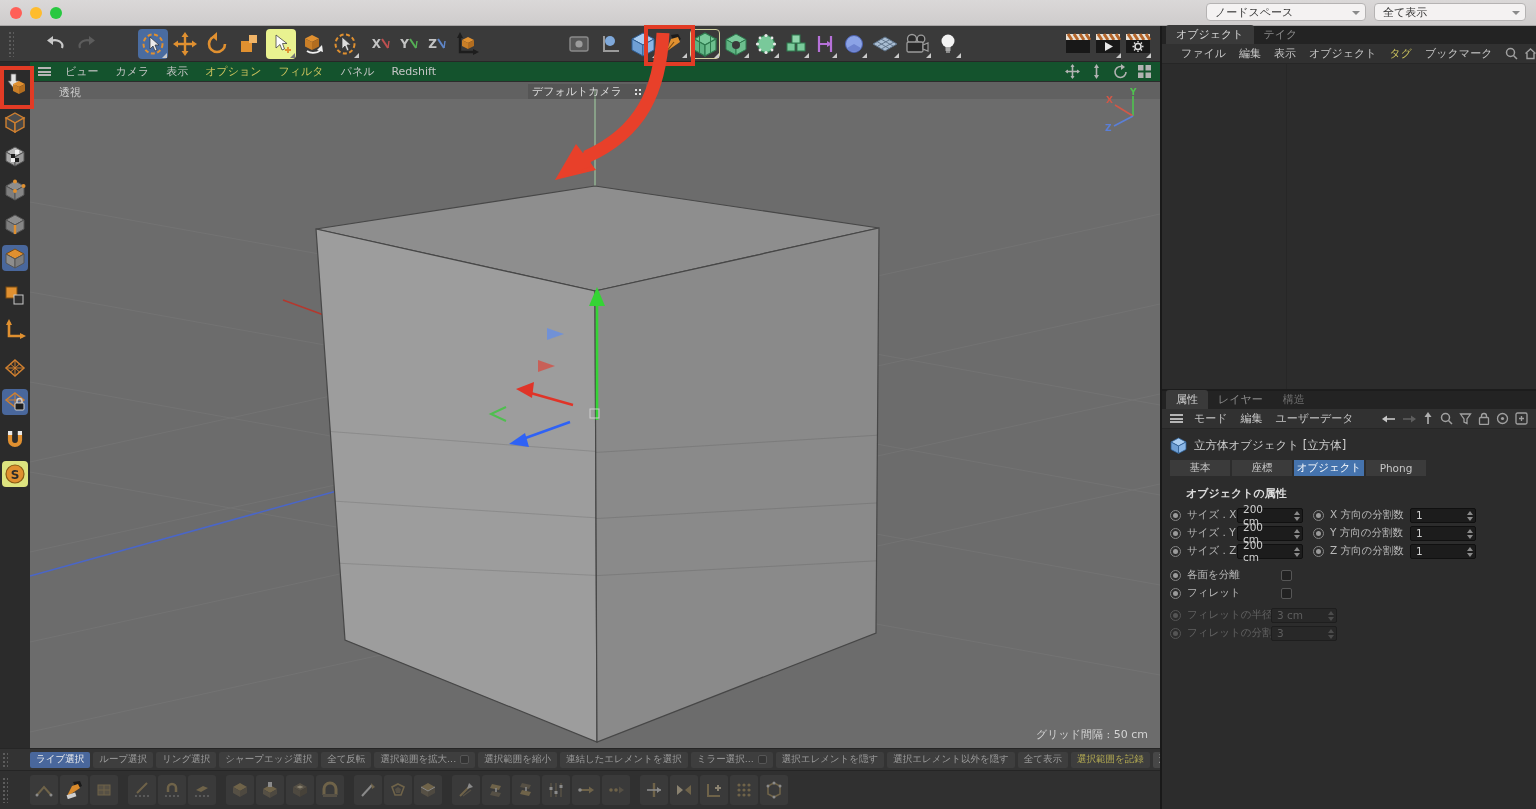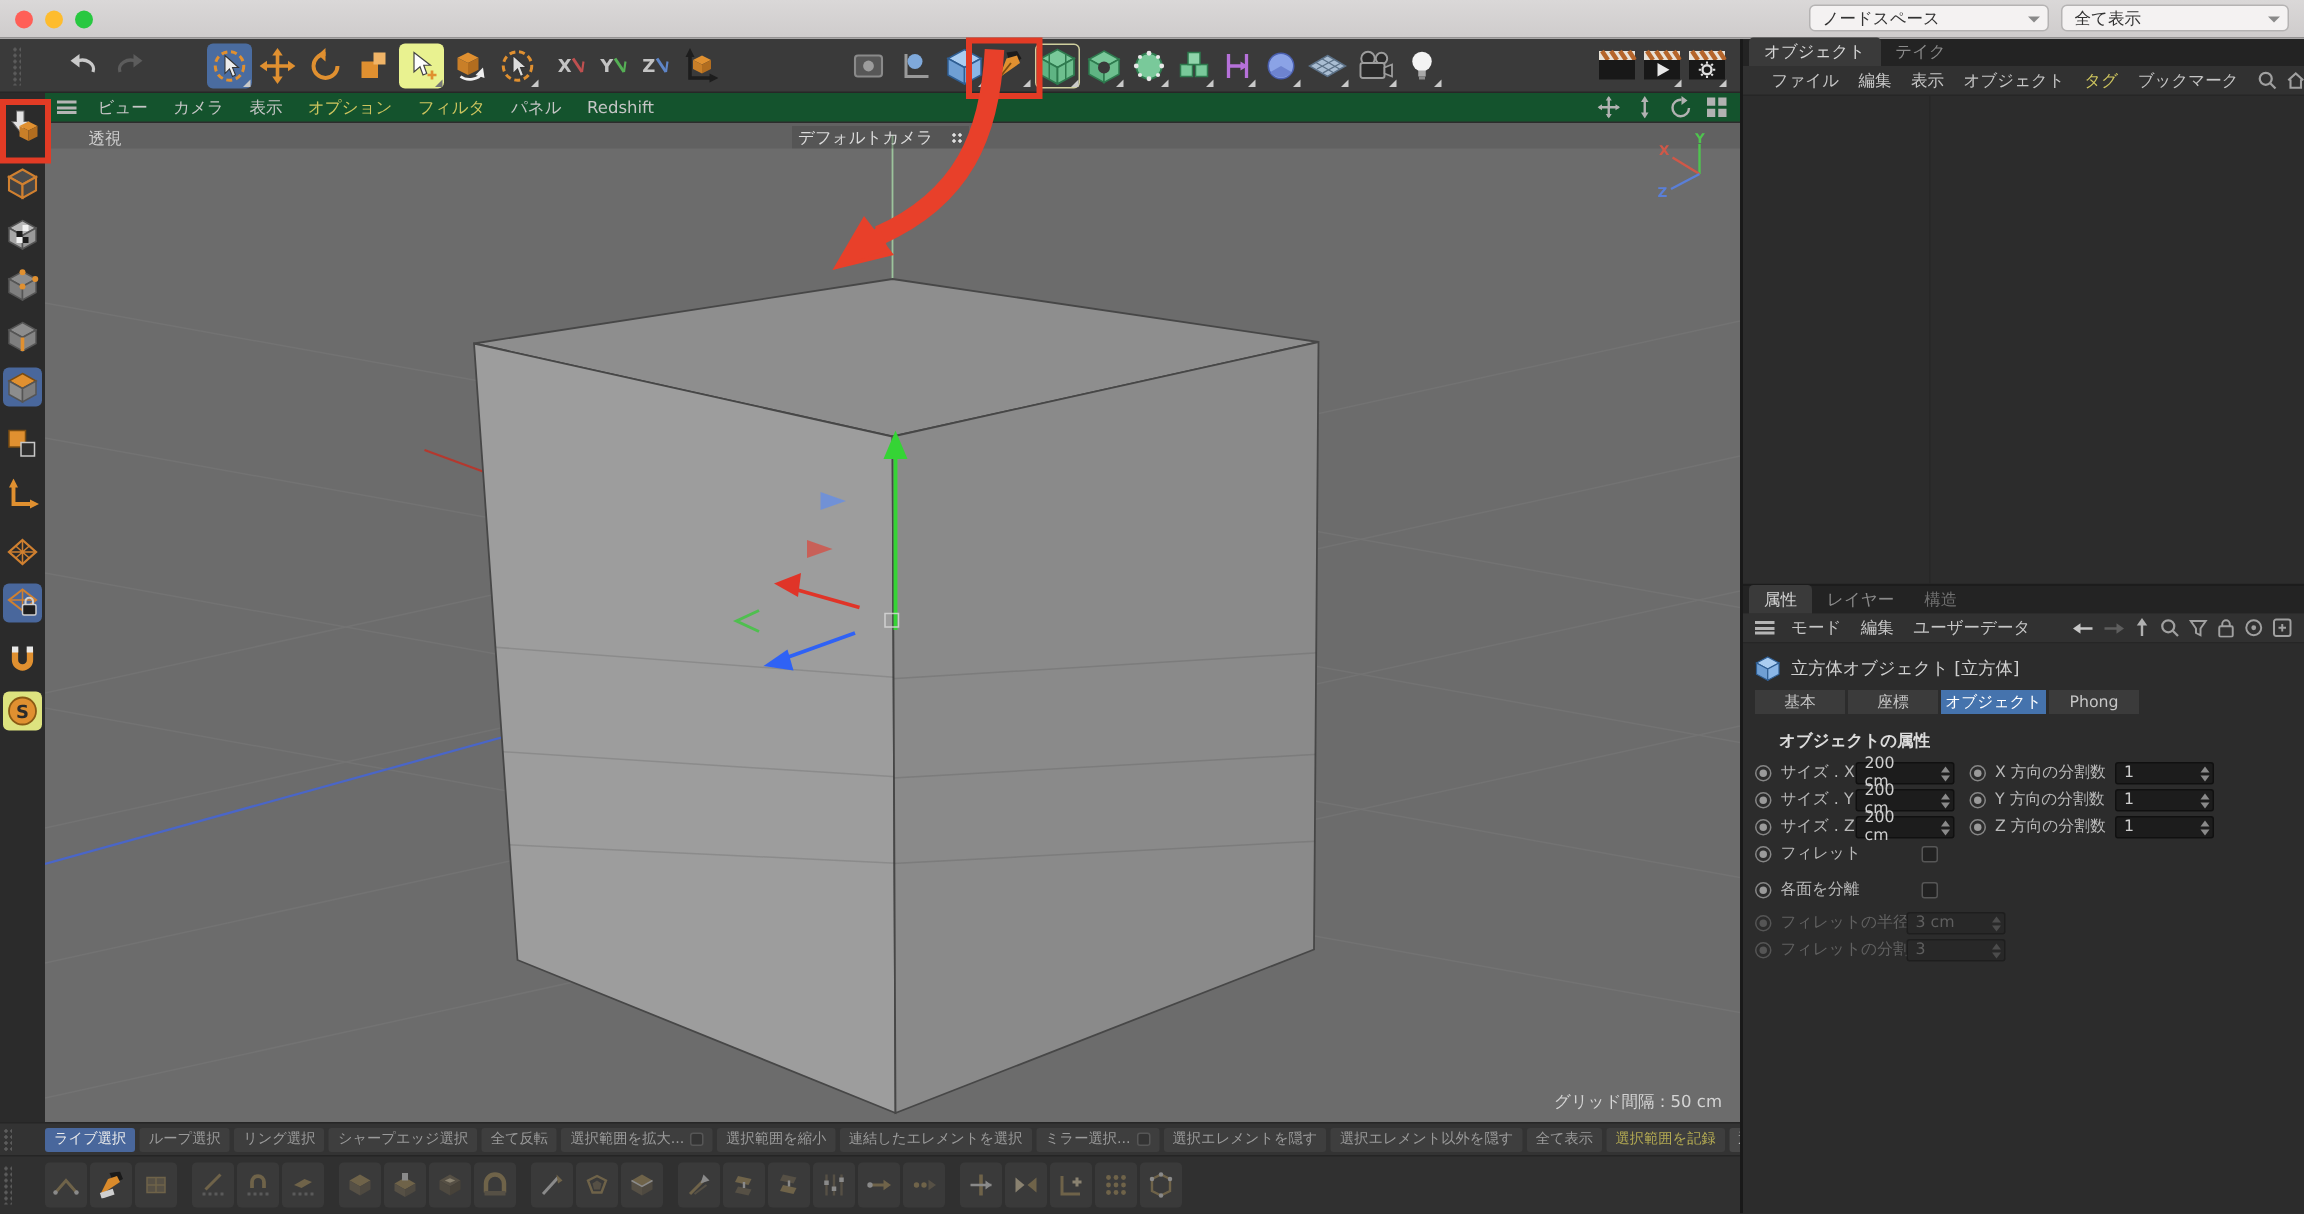--- a/index.html
+++ b/index.html
@@ -947,28 +947,28 @@
         <span class="albl w70" style="width:76px">Z 方向の分割数</span>
         <span class="fld w66">
             <span>1</span>
             <span class="stepper">
               <i class="up"></i>
               <i class="dn"></i>
             </span>
           </span>
       </div>
 
+      <div class="arow" style="margin-top:6px">
+        <span class="radio"></span>
+        <span class="albl lblw3">各面を分離</span>
+        <span class="cb"></span>
+      </div>
       <div class="arow">
         <span class="radio"></span>
         <span class="albl lblw3">フィレット</span>
-        <span class="cb"></span>
-      </div>
-      <div class="arow" style="margin-top:6px">
-        <span class="radio"></span>
-        <span class="albl lblw3">各面を分離</span>
         <span class="cb"></span>
       </div>
 
       <div class="arow" style="margin-top:4px">
         <span class="radio dim"></span>
         <span class="albl dim lblw3">フィレットの半径</span>
         <span class="fld dim w66">
             <span>3 cm</span>
             <span class="stepper">
               <i class="up"></i>

